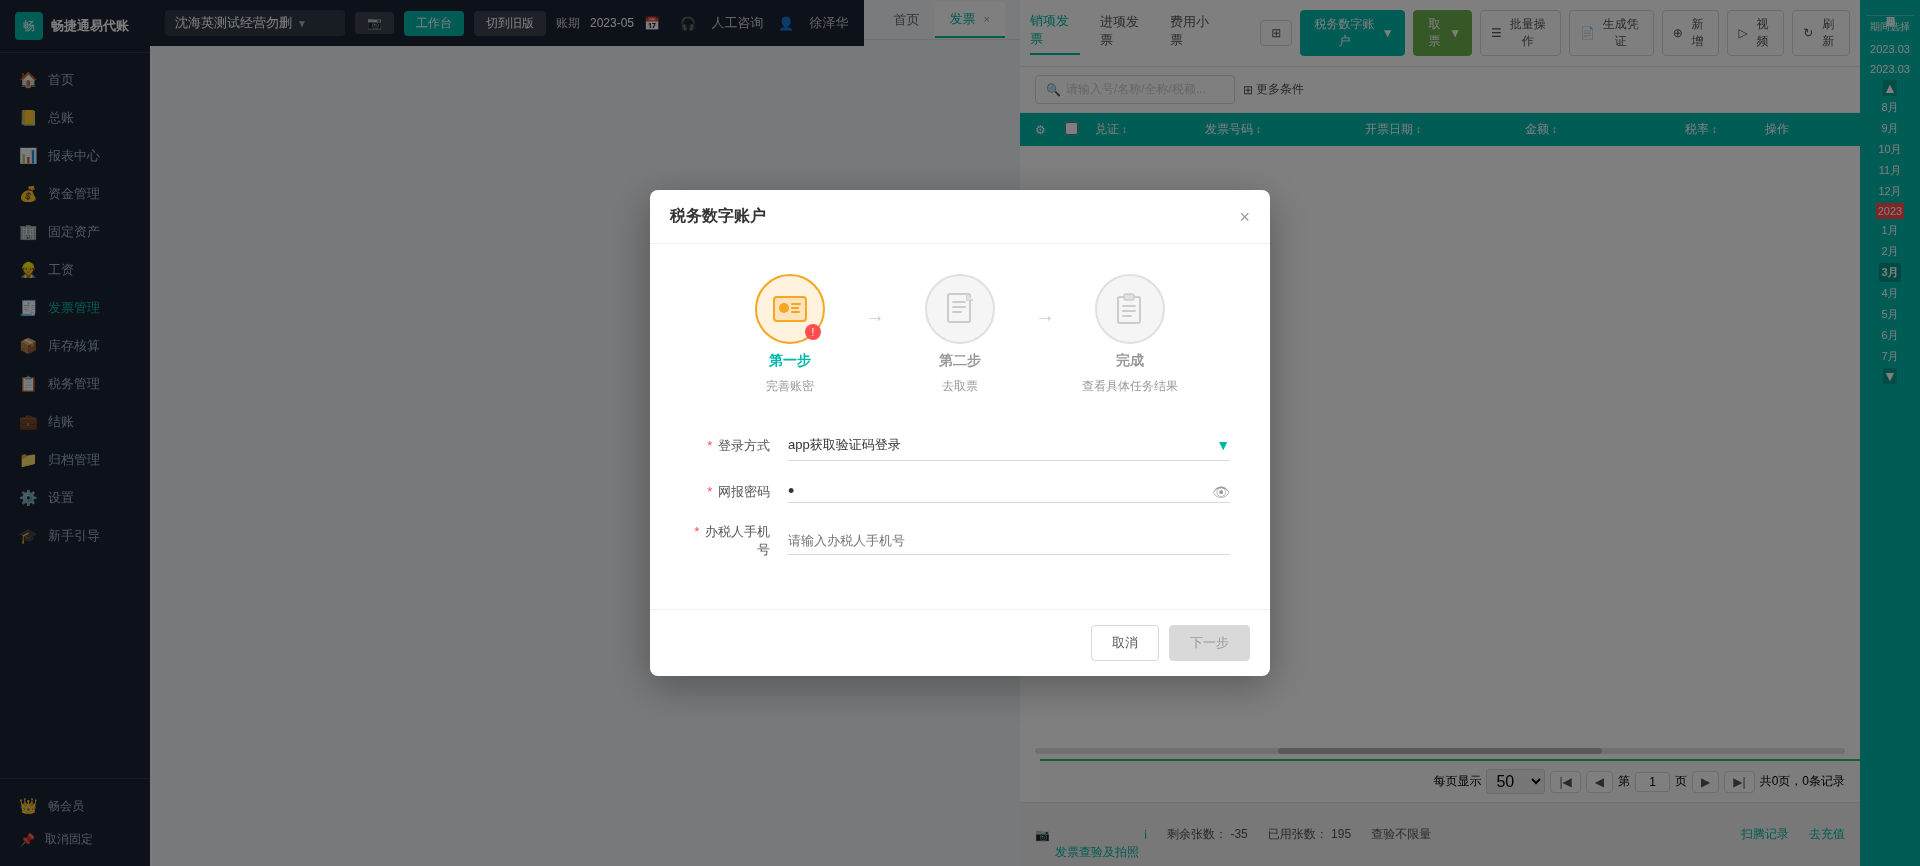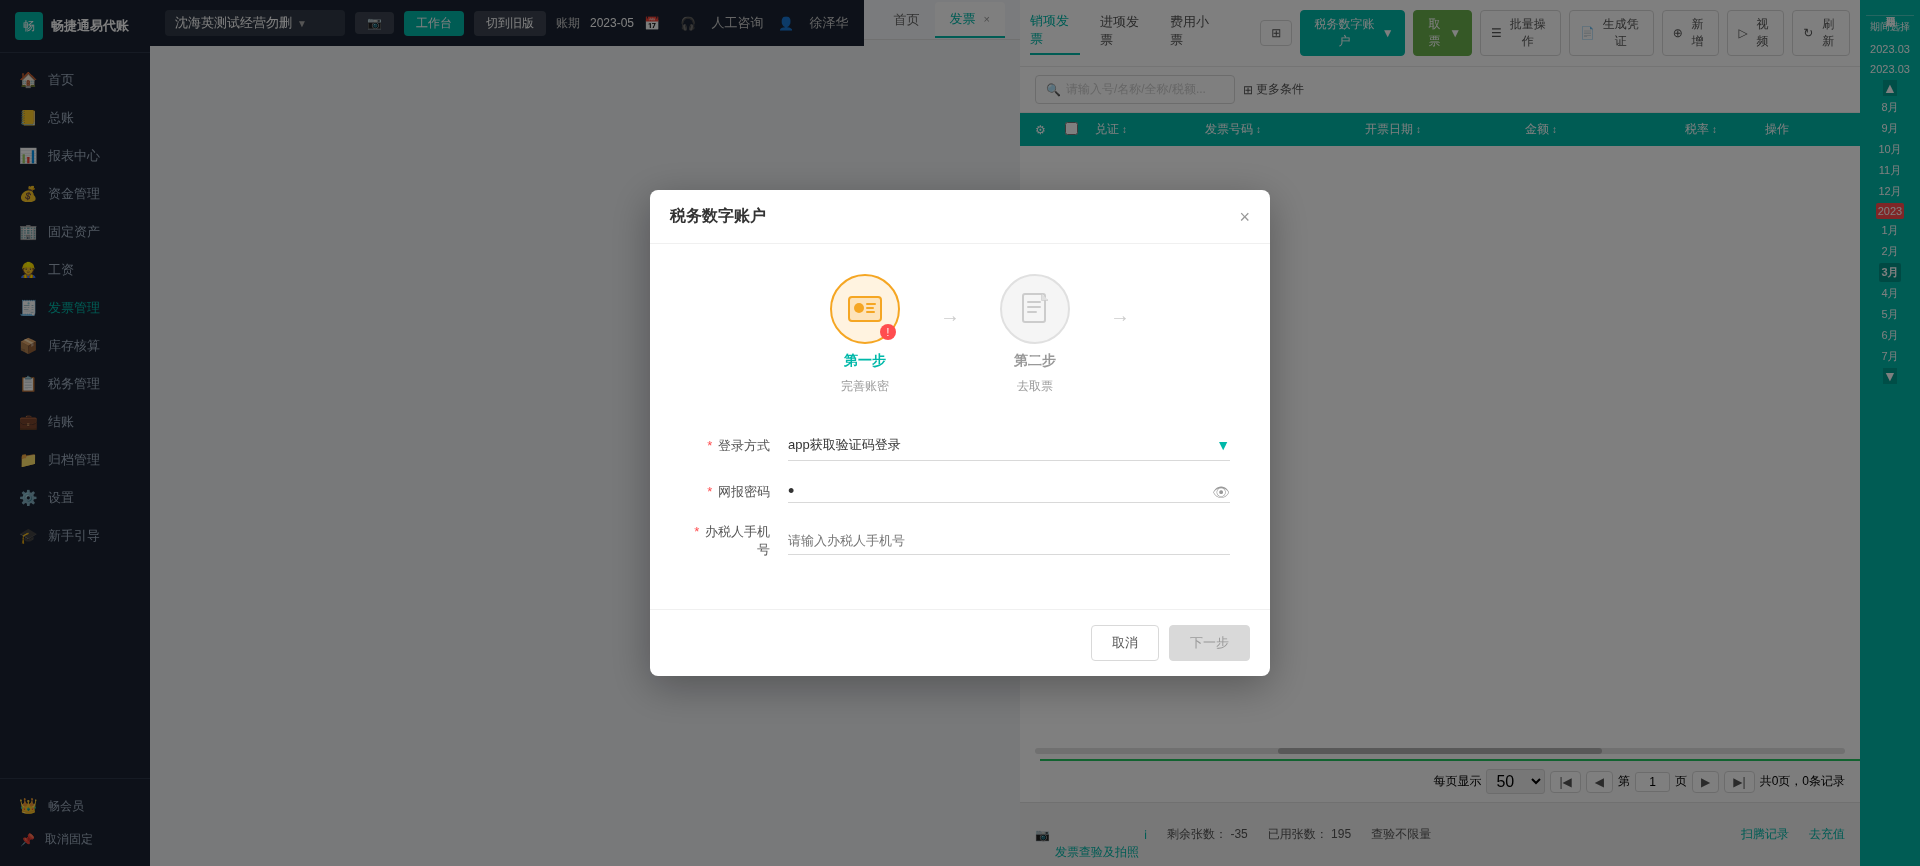--- a/index.html
+++ b/index.html
@@ -423,20 +423,33 @@
               <polyline points="27,5 27,11 33,11" fill="none" stroke="#ccc" stroke-width="1.5"></polyline>
               <polygon points="27,5 33,11 27,11" fill="#e0e0e0"></polygon>
             </svg>
           </div>
           <span class="step-title inactive">第二步</span>
           <span class="step-subtitle">去取票</span>
         </div>
 
         <div class="step-arrow">→</div>
 
+        <div class="step">
+          <div class="step-icon-wrap inactive">
+            <svg width="40" height="40" viewBox="0 0 40 40">
+              <rect x="8" y="8" width="22" height="26" rx="2" fill="none" stroke="#ccc" stroke-width="2"></rect>
+              <rect x="14" y="5" width="10" height="6" rx="2" fill="#e0e0e0" stroke="#ccc" stroke-width="1.5"></rect>
+              <rect x="12" y="16" width="14" height="2" rx="1" fill="#ccc"></rect>
+              <rect x="12" y="21" width="14" height="2" rx="1" fill="#ccc"></rect>
+              <rect x="12" y="26" width="10" height="2" rx="1" fill="#ccc"></rect>
+            </svg>
+          </div>
+          <span class="step-title inactive">完成</span>
+          <span class="step-subtitle">查看具体任务结果</span>
+        </div>
       </div>
 
       <div>
 
         <div class="form-row">
           <div class="form-label">
             <span class="required">*</span>
             <span>登录方式</span>
           </div>
           <div class="form-select">

